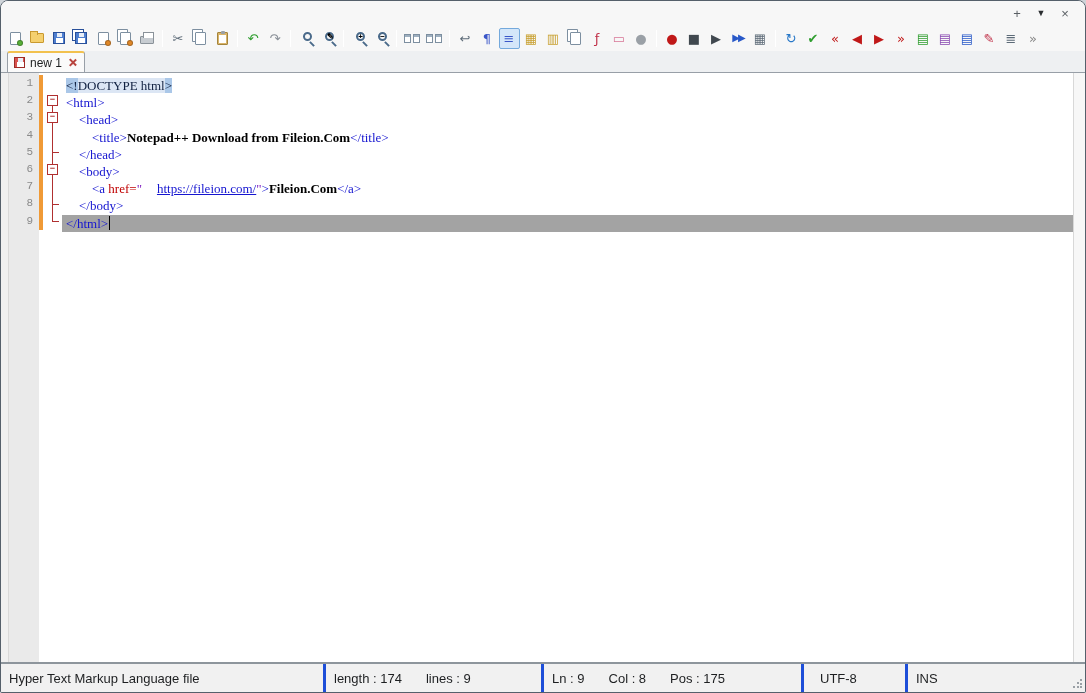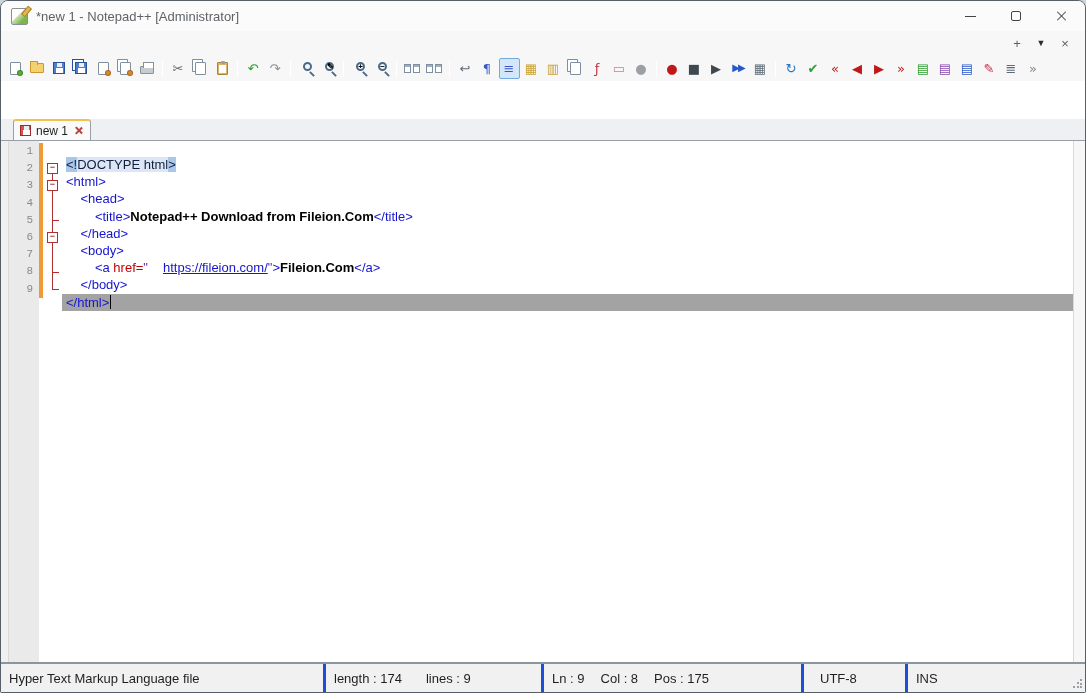--- a/index.html
+++ b/index.html
@@ -61,21 +61,21 @@
   .ic-clip::before{ content:""; position:absolute; inset:2px 1px 1px 1px; background:#fff; }
   .ic-clip::after{ content:""; position:absolute; top:-2px; left:3px; width:4px; height:3px; background:#9aa0a6; border-radius:1px;}
   .ic-mag{ width:9px; height:9px; border:2px solid #4a6a8a; border-radius:50%; position:relative; display:block; margin:-3px -3px 0 0;
            font-size:8px; line-height:5px; text-align:center; font-weight:bold; }
   .ic-mag::after{ content:""; position:absolute; width:2px; height:6px; background:#4a6a8a; left:6px; top:7px; transform:rotate(-45deg); }
   .ic-winpair{ display:flex; gap:2px; }
   .ic-win{ width:7px; height:9px; border:1px solid #7d8fa0; background:#fff; display:block; }
   .ic-win::before{ content:""; display:block; height:2px; background:#9fb0c0; }
 
   
-  .tabbar{ height:22px; background:#eef0f2; border-bottom:1px solid #989fa7; display:flex; align-items:flex-end; padding-left:12px; flex:0 0 auto;margin-top:38px;}
+  .tabbar{ height:22px; background:#eef0f2; border-bottom:1px solid #989fa7; display:flex; align-items:flex-end; padding-left:6px; flex:0 0 auto;}
   .tab{ height:21px; background:#fafafa; border:1px solid #989fa7; border-bottom:none;
         border-top:2px solid #f2c14e; border-radius:3px 3px 0 0; display:flex; align-items:center; gap:5px; padding:0 6px; }
   .tab-label{ font-size:12px; color:#1d1f21; }
   .tab-close{ width:11px; height:11px; position:relative; display:block; }
   .tab-close::before,.tab-close::after{ content:""; position:absolute; left:5px; top:1px; width:1.5px; height:9px; background:#b8443e; }
   .tab-close::before{ transform:rotate(45deg);} .tab-close::after{ transform:rotate(-45deg);}
   .tab .ic-fd{ width:11px; height:11px; }
 
   
   .editor{ flex:1 1 auto; display:flex; background:#fff; overflow:hidden; position:relative; --lh:17.2px; }
@@ -84,72 +84,57 @@
   .num-cell{ height:var(--lh); font-family:"Liberation Mono", monospace; font-size:11px; color:#8a8a8a;
              text-align:right; padding-right:6px; line-height:var(--lh); }
   .margin-chg{ width:5px; background:#fff; flex:0 0 auto; padding-top:2px; }
   .chg-bar{ width:4px; background:#f09a36; }
   .margin-fold{ width:18px; background:#fff; flex:0 0 auto; padding-top:2px; }
   .fold{ height:var(--lh); position:relative; }
   .fold .v{ position:absolute; left:8px; width:1px; background:#b03030; }
   .fold .h{ position:absolute; top:50%; left:8px; width:7px; height:1px; background:#b03030; }
   .fold .box{ position:absolute; left:3px; top:50%; margin-top:-6px; width:11px; height:11px; border:1px solid #b03030;
               background:#fff; color:#b03030; font:bold 9px/9px "Liberation Mono", monospace; text-align:center; }
-  .code{ flex:1 1 auto; padding-top:15px; overflow:hidden; font-family:Liberation Sans, sans-serif;
+  .code{ flex:1 1 auto; padding-top:4px; overflow:hidden; font-family:Liberation Serif, serif;
          font-size:13px; white-space:pre; cursor:text; }
   .cl{ height:var(--lh); line-height:var(--lh); padding-left:4px; }
   .cl.cur{ background:#a3a3a3; }
   .tk-tag{ color:#1515d0; }
   .tk-attr{ color:#c00000; }
   .tk-q{ color:#8020c0; }
   .tk-url{ color:#1515d0; text-decoration:underline;margin-left:15px; }
   .tk-txt{ color:#000; font-weight:bold; }
   .tk-pl{ color:#000; }
   .tk-ds{ background:#aac7e8; color:#102040; }
   .tk-dm{ background:#dce6f4; color:#102040; }
   .caret{ display:inline-block; width:0; height:14px; border-left:1.5px solid #000; vertical-align:-2px; margin-left:1px; }
   .vscroll{ width:12px; background:#f7f7f7; border-left:1px solid #d8d8d8; flex:0 0 auto; }
 
   
   .statusbar{ height:30px; flex:0 0 auto; background:#f1f1f1; border-top:2px solid #8d959c;
               display:flex; align-items:center; font-size:13px; color:#1d1f21; }
   .sb{ height:100%; display:flex; align-items:center; padding-left:8px; gap:24px; }
   .sb + .sb{ border-left:3px solid #1d4ed8; }
-  .sb1{ width:322px; } .sb2{ width:218px; } .sb3{ width:260px; gap:16px; }
+  .sb1{ width:322px; } .sb2{ width:218px; } .sb3{ width:260px; }
   .sb4{ width:108px; padding-left:14px; } .sb5{ width:104px; padding-left:16px; }
   .sb6{ flex:1; position:relative; }
   .grip{ position:absolute; right:3px; bottom:3px; width:10px; height:10px;
     background:radial-gradient(circle at 2px 8px,#9aa0a6 1px,transparent 1.3px),
                radial-gradient(circle at 6px 8px,#9aa0a6 1px,transparent 1.3px),
                radial-gradient(circle at 8px 8px,transparent 0,transparent 0),
                radial-gradient(circle at 6px 4px,#9aa0a6 1px,transparent 1.3px),
                radial-gradient(circle at 9px 1px,#9aa0a6 1px,transparent 1.3px),
                radial-gradient(circle at 9px 5px,#9aa0a6 1px,transparent 1.3px),
                radial-gradient(circle at 9px 8px,#9aa0a6 1px,transparent 1.3px); }
 </style>
 </head>
 <body>
 
 <div class="window">
 
-  <div class="titlebar">
-    <span class="npp-logo"></span>
-    <span class="title-text">*new 1 - Notepad++ [Administrator]</span>
-    <div class="win-controls">
-      <div class="wc">
-          <span class="wc-min"></span>
-        </div>
-      <div class="wc">
-          <span class="wc-max"></span>
-        </div>
-      <div class="wc">
-          <span class="wc-x"></span>
-        </div>
-    </div>
-  </div>
 
   <div class="menubar">
     <div class="menu-right" id="menu-right">
         <div class="mrb">+</div>
         <div class="mrb small">▼</div>
         <div class="mrb">×</div>
       </div>
   </div>
 
   <div class="toolbar" id="toolbar">

